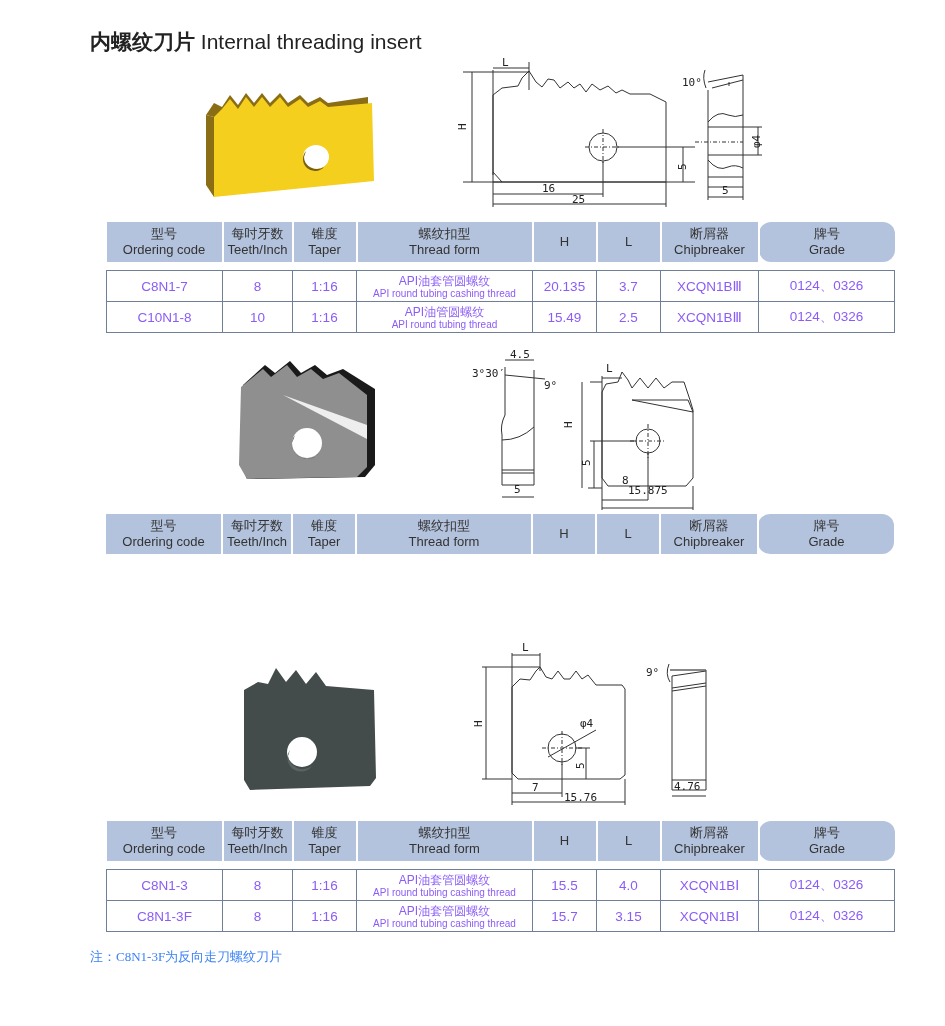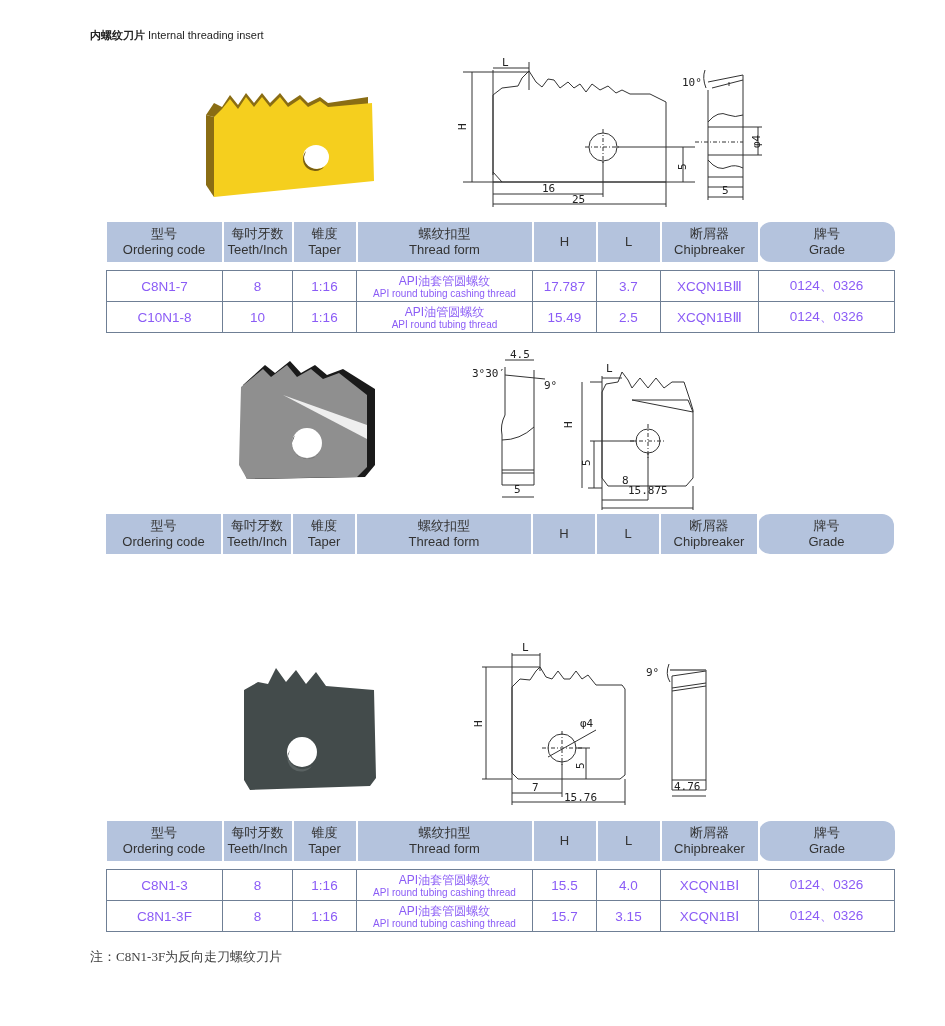--- a/index.html
+++ b/index.html
@@ -1,30 +1,30 @@
 <!DOCTYPE html>
 <html><head>
 <meta charset="utf-8">
 <style>
   html, body { margin: 0; padding: 0; background: #ffffff; }
   body { width: 945px; height: 1026px; position: relative; overflow: hidden;
          font-family: "Liberation Sans", "DejaVu Sans", sans-serif; color: #222; }
-  .title { position: absolute; left: 90px; top: 28px; font-size: 11px; color: #222; }
+  .title { position: absolute; left: 90px; top: 28px; font-size: 21px; color: #222; }
   .title .cn { font-weight: bold; }
   svg { position: absolute; overflow: visible; }
   .dim { font-family: "DejaVu Sans Mono", monospace; font-size: 11px; fill: #222; }
   table.spec { position: absolute; left: 106px; width: 788px; border-collapse: collapse; table-layout: fixed; }
   table.spec th { background: #b4c3dd; font-weight: normal; font-size: 13px; line-height: 16px;
                   height: 40px; padding: 0; color: #333; text-align: center; border-right: 2px solid #fff; }
   table.spec th:last-child { border-right: none; border-radius: 12px; }
   table.spec tr.gap td { height: 8px; padding: 0; border: none; background: #fff; }
   table.spec td { border: 1px solid #6f7f95; font-size: 13.5px; text-align: center; height: 30px; padding: 0; color: #8b5cf6; }
   .tf-cn { font-size: 12px; line-height: 14px; display: block; }
   .tf-en { font-size: 10px; line-height: 11px; display: block; }
-  .remark { position: absolute; left: 90px; top: 947px; font-family: "Liberation Serif", serif; font-size: 13px; line-height: 20px; color: #404040; }
+  .remark { position: absolute; left: 90px; top: 947px; font-family: "Liberation Serif", serif; font-size: 13px; line-height: 20px; color: #3b82f6; }
 </style>
 </head>
 <body>
 
 <div class="title">
   <span class="cn">内螺纹刀片</span>
   <span>Internal threading insert</span>
 </div>
 
 <svg style="left:200px;top:85px;" width="180" height="115" viewBox="0 0 180 115">
@@ -112,21 +112,21 @@
         <td colspan="8"></td>
       </tr>
     <tr>
       <td>C8N1-7</td>
       <td>8</td>
       <td>1:16</td>
       <td>
           <span class="tf-cn">API油套管圆螺纹</span>
           <span class="tf-en">API round tubing cashing thread</span>
         </td>
-      <td>17.787</td>
+      <td>20.135</td>
       <td>3.7</td>
       <td>XCQN1BⅢ</td>
       <td>0124、0326</td>
     </tr>
     <tr>
       <td>C10N1-8</td>
       <td>10</td>
       <td>1:16</td>
       <td>
           <span class="tf-cn">API油管圆螺纹</span>

